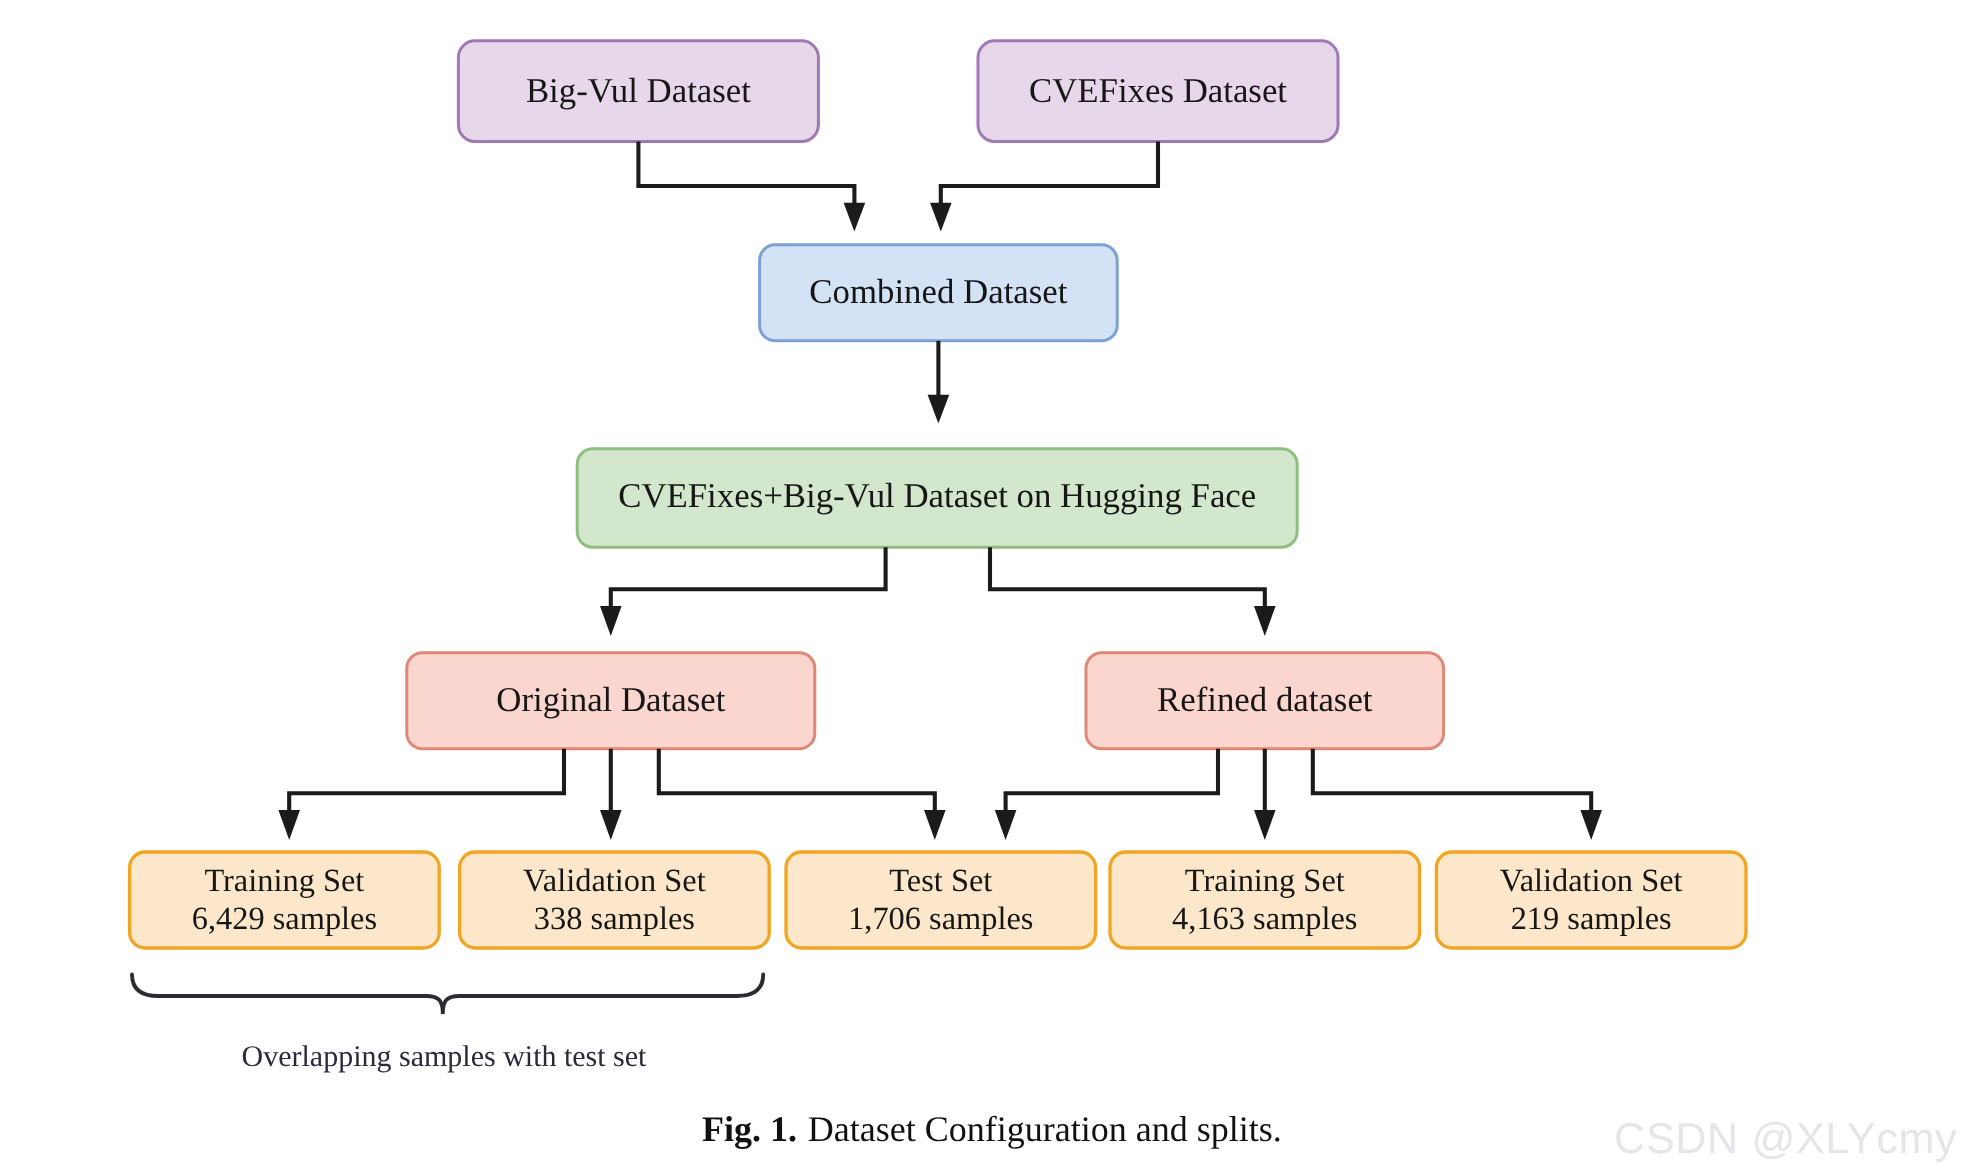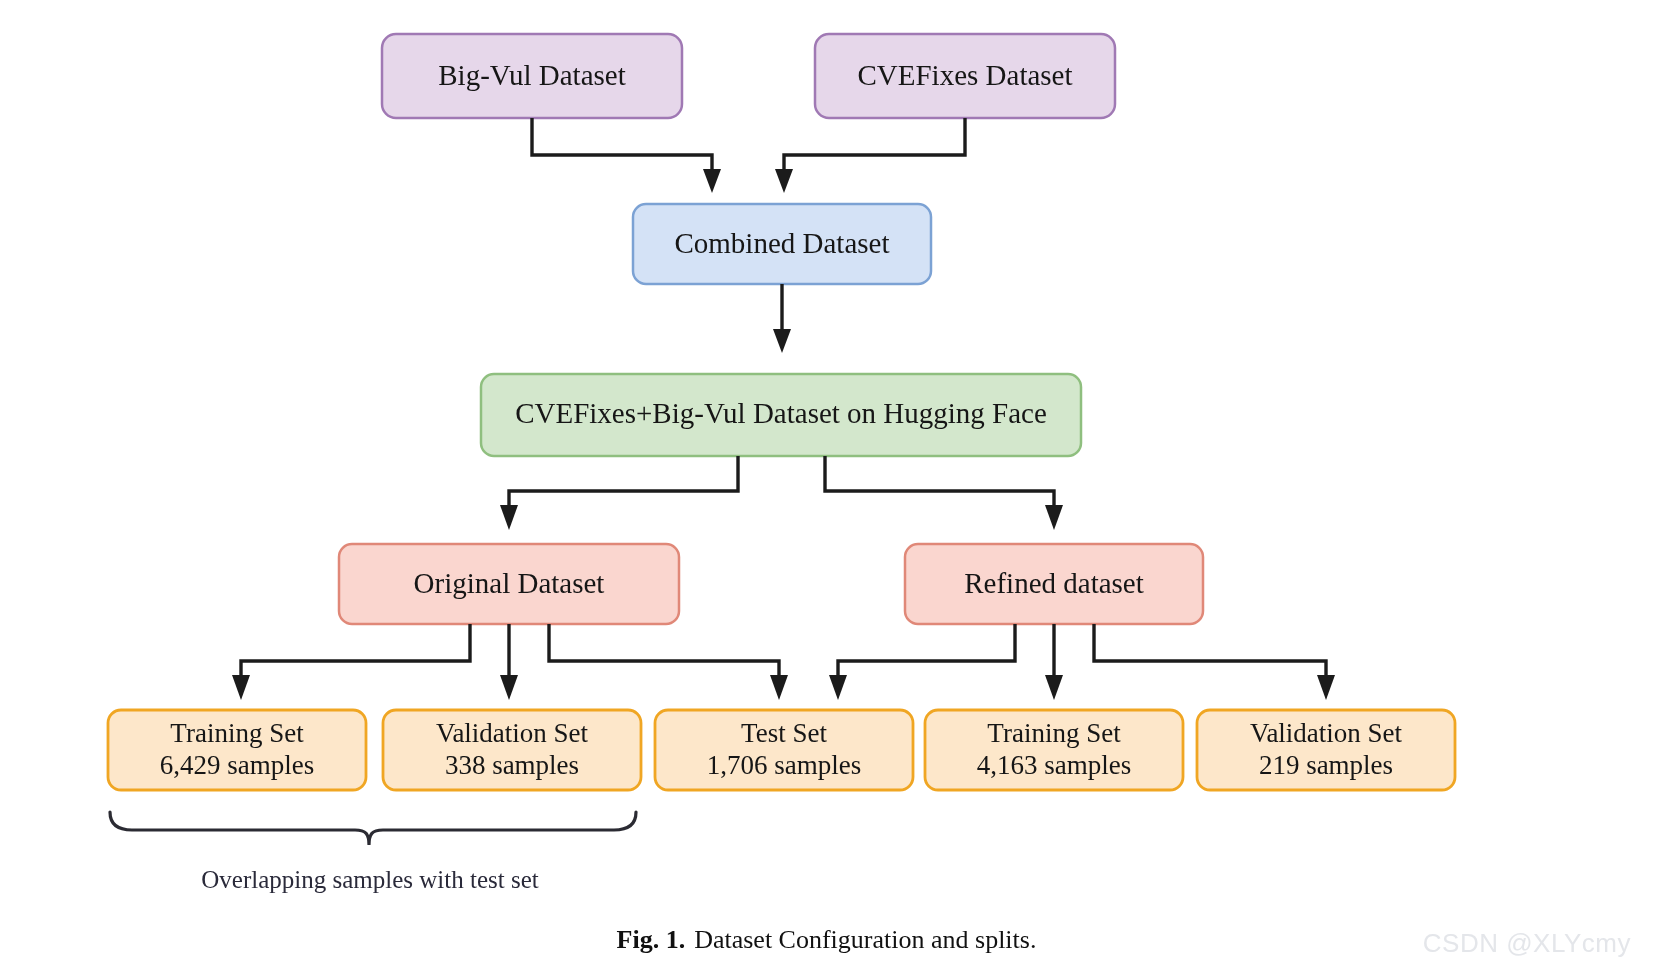--- a/index.html
+++ b/index.html
@@ -44,34 +44,34 @@
     fill: #2a2a3a;
     text-anchor: middle;
   }
   .caption {
     position: absolute;
     left: 0;
     right: 0;
     top: 925px;
     text-align: center;
     font-family: "Liberation Serif", "DejaVu Serif", serif;
-    font-size: 26px;
+    font-size: 30px;
     color: #111111;
     white-space: nowrap;
   }
   .caption .fig-num {
     font-weight: bold;
     margin-right: 9px;
   }
   .watermark {
     position: absolute;
     right: 22px;
     top: 928px;
     font-family: "Liberation Sans", "DejaVu Sans", sans-serif;
-    font-size: 26px;
+    font-size: 36px;
     color: #e4e6ea;
     letter-spacing: 0.5px;
     user-select: none;
   }
   .connector { fill: none; stroke: #1b1b1b; stroke-width: 3.4; }
   .arrowhead { fill: #1b1b1b; }
   .brace { fill: none; stroke: #2b2b33; stroke-width: 3.2; stroke-linecap: round; }
 </style>
 </head>
 <body>

